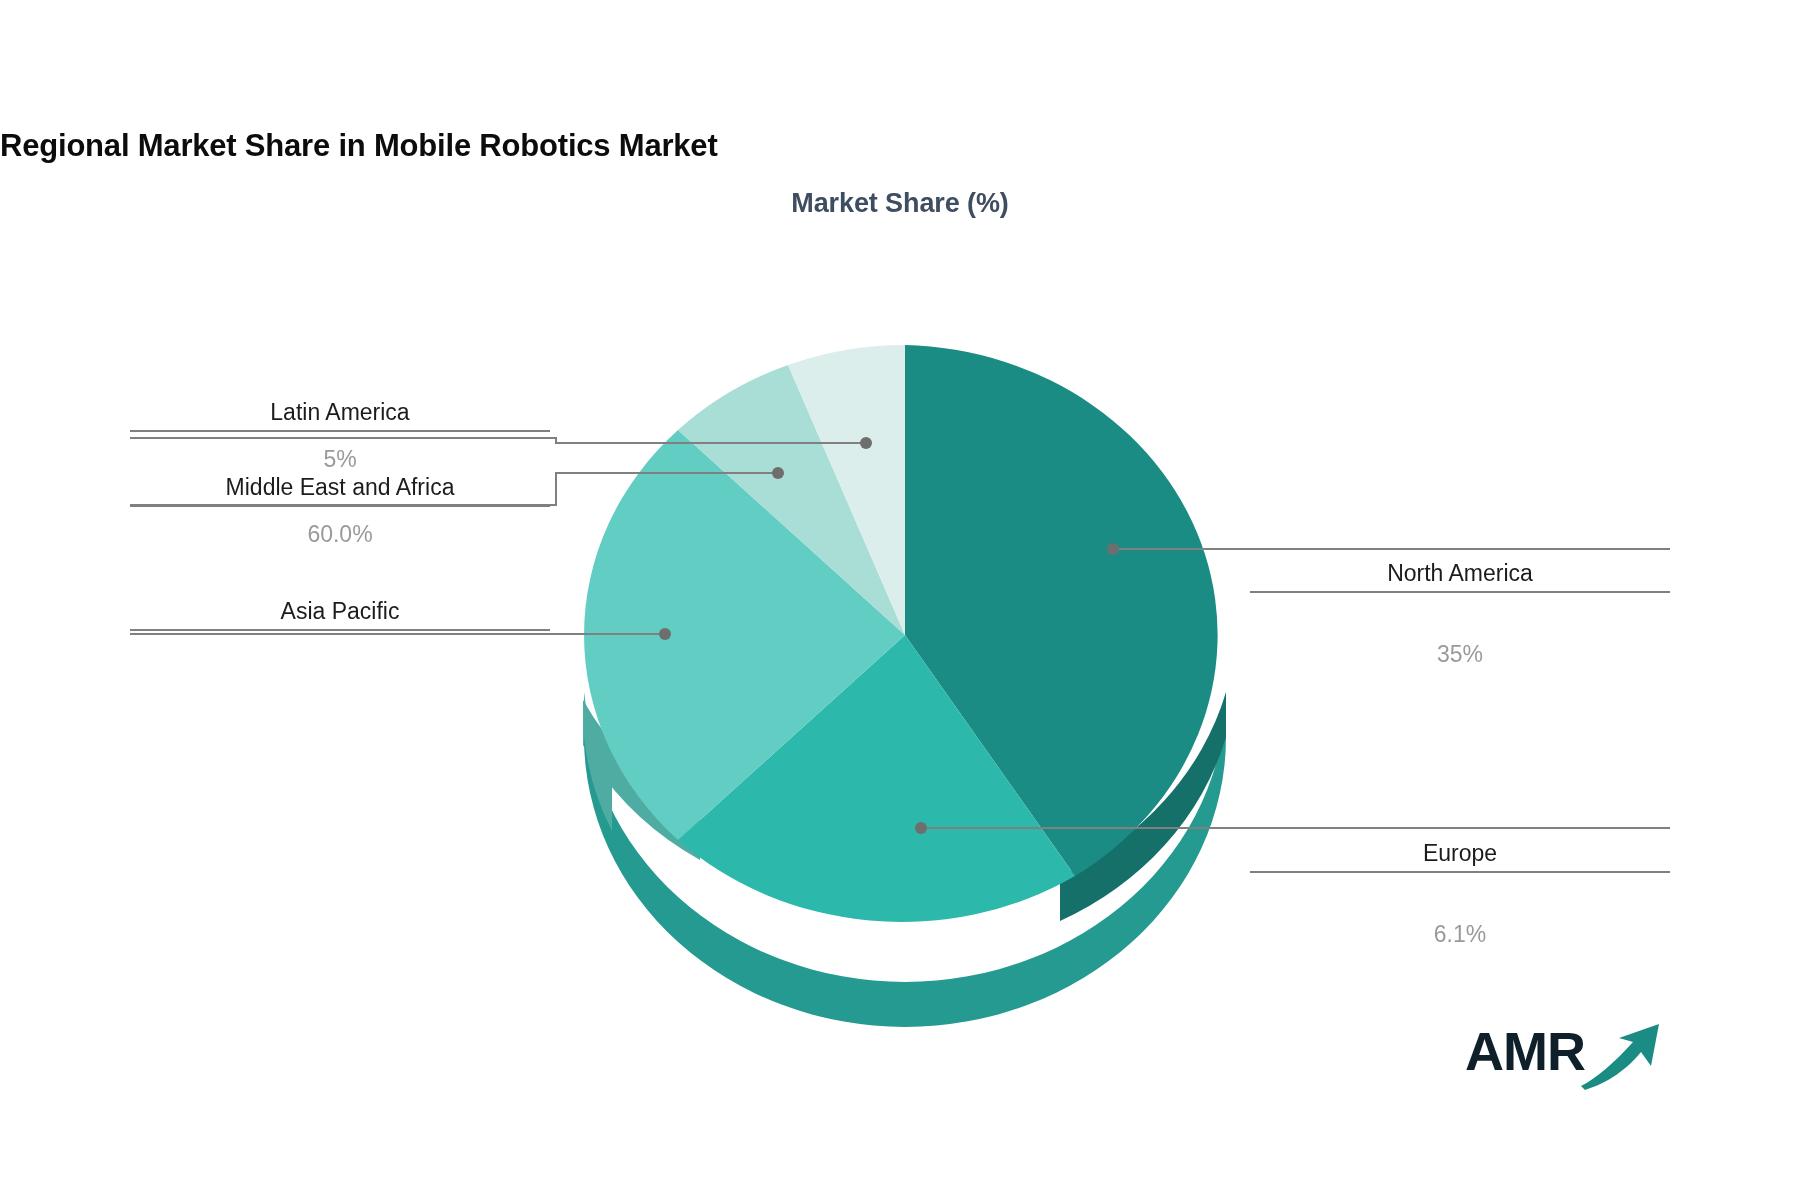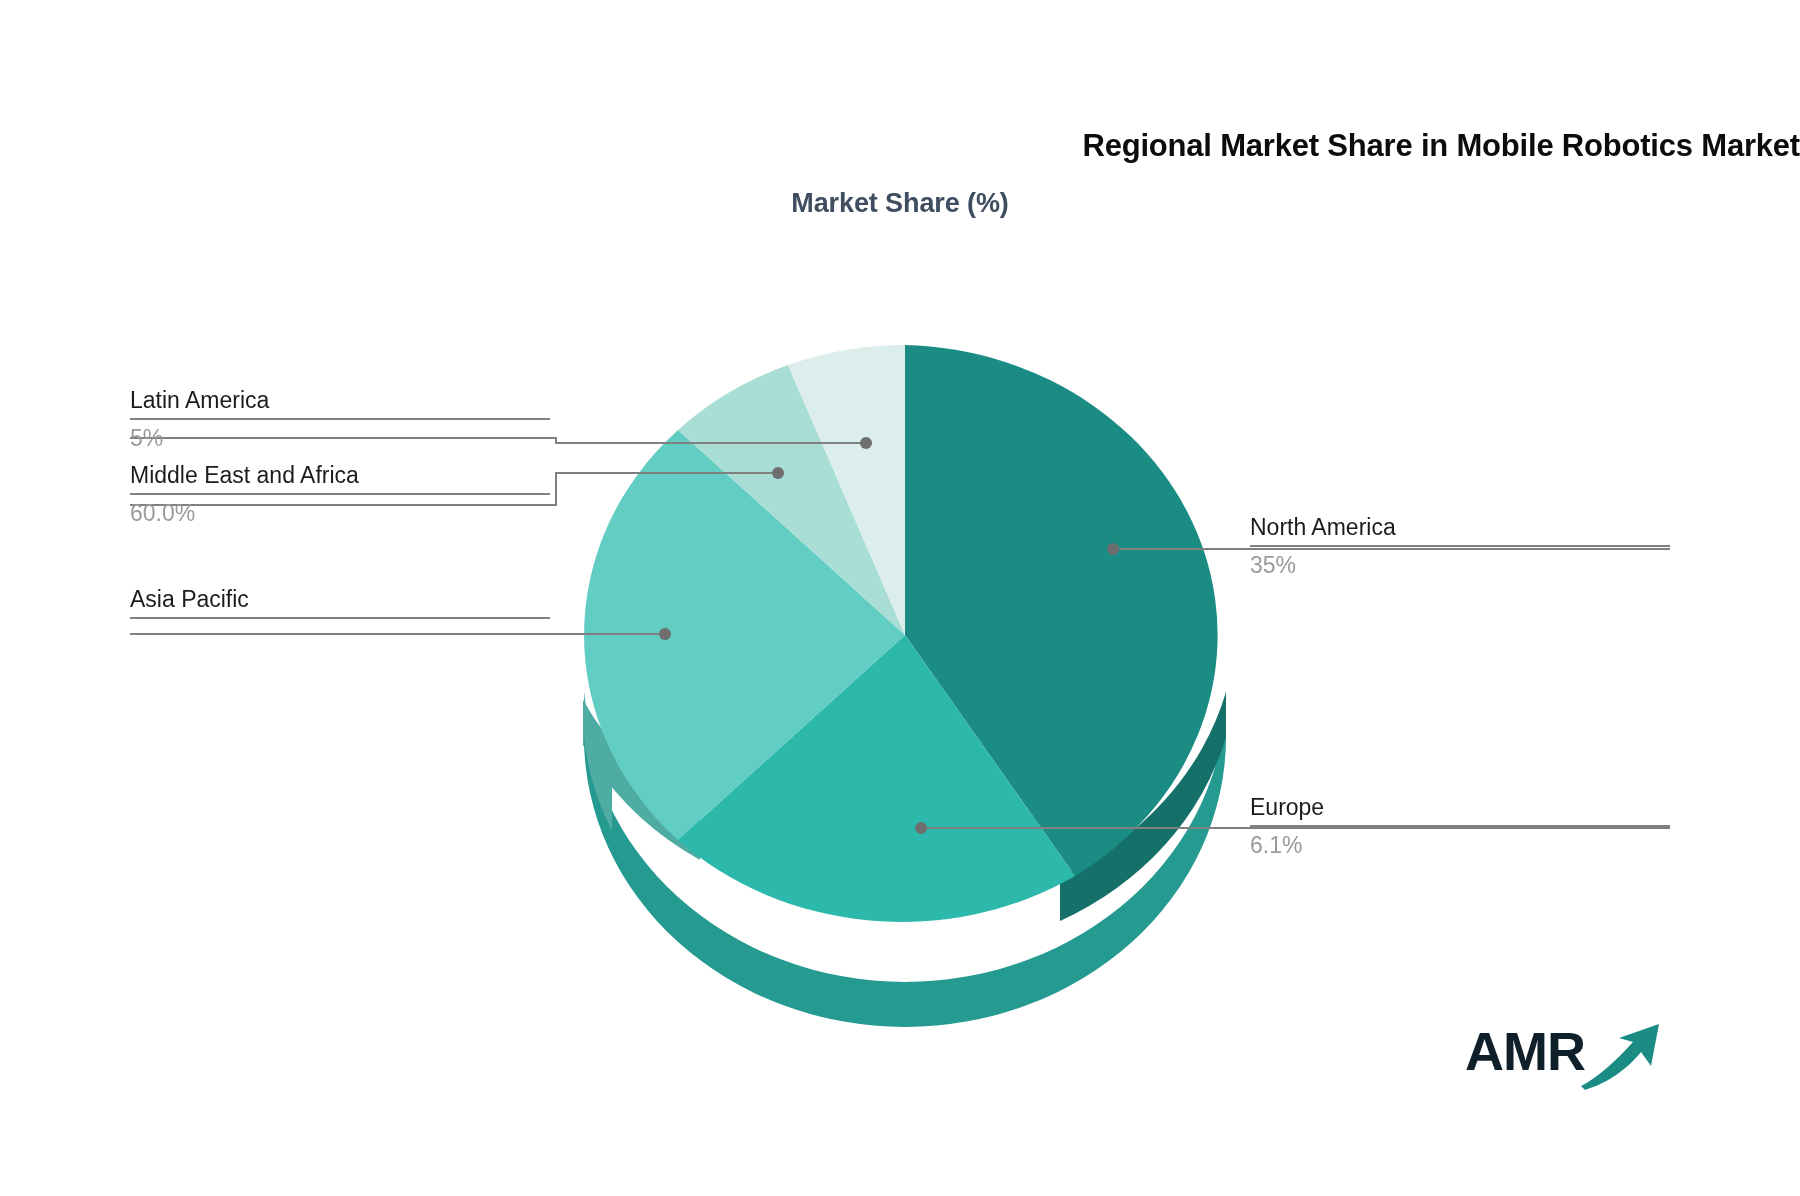--- a/index.html
+++ b/index.html
@@ -18,21 +18,21 @@
     position: absolute;
     left: 0; top: 0;
     width: 1800px;
     height: 1196px;
   }
   .title {
     position: absolute;
     left: 0;
     top: 128px;
     width: 1800px;
-    text-align: right;
+    text-align: left;
     font-size: 31px;
     font-weight: bold;
     color: #0c0c0c;
     letter-spacing: -0.2px;
   }
   .subtitle {
     position: absolute;
     left: 0;
     top: 188px;
     width: 1800px;
@@ -57,23 +57,23 @@
     border-top: 2px solid #808080;
     margin-top: 3px;
     margin-bottom: 3px;
   }
   .callout .cval {
     font-size: 23px;
     color: #9a9a9a;
     line-height: 30px;
   }
   .callout.left .cname,
-  .callout.left .cval { text-align: left; }
+  .callout.left .cval { text-align: center; margin-top: 12px; }
   .callout.right .cname,
-  .callout.right .cval { text-align: left; }
+  .callout.right .cval { text-align: center; margin-top: 46px; }
 
   .logo-wrap {
     position: absolute;
     left: 1465px;
     top: 1022px;
     width: 200px;
     height: 70px;
     text-align: right;
   }
   .logo-text {

